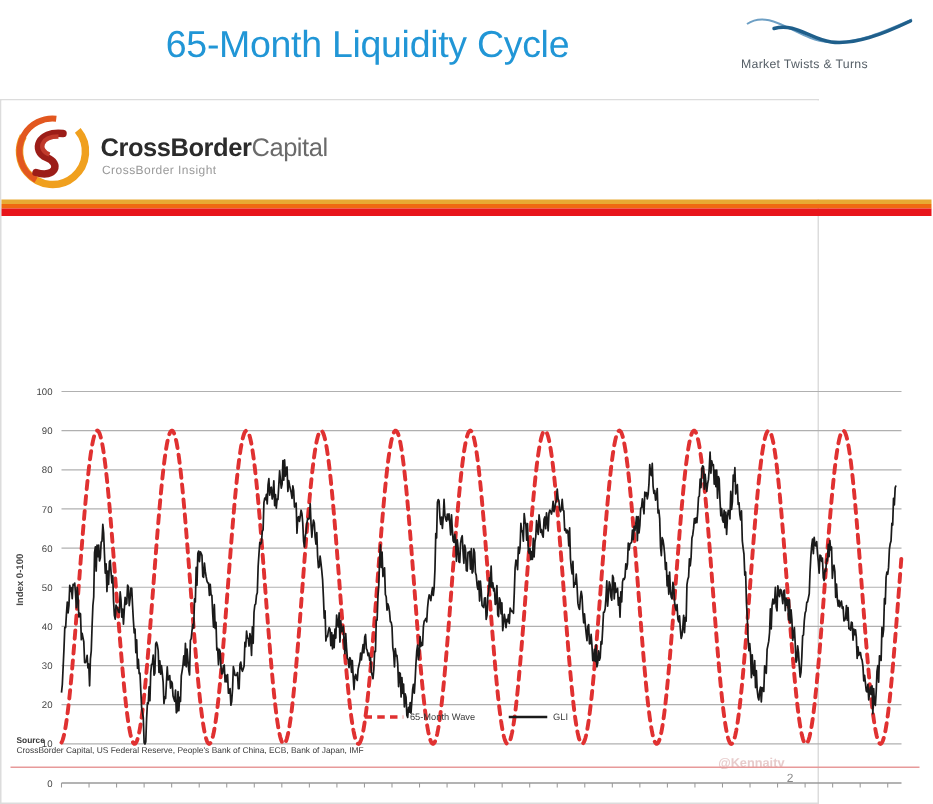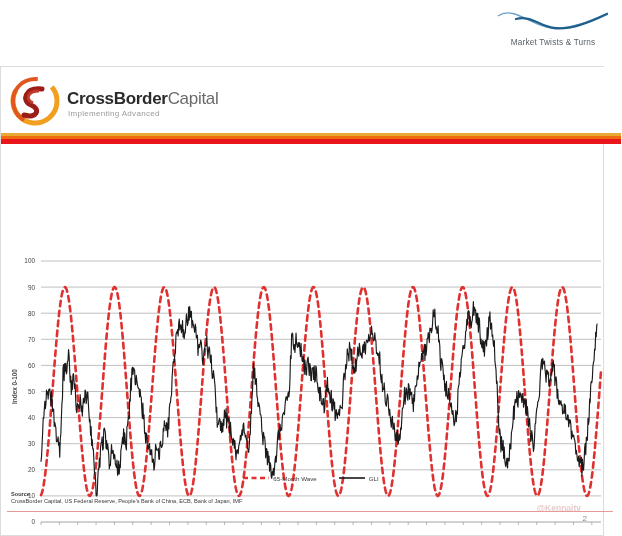--- a/index.html
+++ b/index.html
@@ -19,27 +19,27 @@
     text-align:center;
     font-size:25px;color:#2196d6;font-weight:400;
     letter-spacing:-0.2px;
     white-space:nowrap;
   }
   #mtt-logo{
     position:absolute;right:10px;top:5px;width:118px;height:52px;
   }
   #mtt-wave{position:absolute;left:0;top:2px;width:118px;height:30px;}
   #mtt-caption{
-    position:absolute;left:0;top:33px;width:118px;text-align:center;
+    position:absolute;left:0;top:33px;width:118px;text-align:left;
     font-size:8.2px;color:#555e66;letter-spacing:.2px;white-space:nowrap;
   }
 
   
   #slide-card{
-    position:absolute;left:0;top:66px;width:604px;height:470px;
+    position:absolute;left:0;top:66px;width:546px;height:470px;
     background:#ffffff;
     border:1px solid #dcdcdc;
     box-sizing:border-box;
   }
   #brand-bar{
     position:absolute;left:0;top:0;width:620px;height:66px;background:#fff;
   }
   #cbc-mark{position:absolute;left:8px;top:8px;width:52px;height:52px;}
   #cbc-name{
     position:absolute;left:66px;top:22px;font-size:17px;color:#3d3d3d;
@@ -98,20 +98,21 @@
   }
   #watermark{
     position:absolute;right:22px;top:436px;font-size:8.5px;
     color:#e3c3c3;white-space:nowrap;opacity:.85;font-weight:bold;
   }
 </style>
 </head>
 <body>
 
 <div id="top-header">
+  <div id="slide-title">65-Month Liquidity Cycle</div>
   <div id="mtt-logo">
     <svg id="mtt-wave" viewBox="0 0 118 30">
       <path d="M4 9 C 20 -2, 38 20, 58 21 C 78 22, 96 14, 114 6" fill="none" stroke="#6d9fc4" stroke-width="1.3"></path>
       <path d="M22 12 C 36 8, 46 19, 60 21 C 76 23, 94 16, 113 7" fill="none" stroke="#1f5f8b" stroke-width="2.3" stroke-linecap="round"></path>
     </svg>
     <div id="mtt-caption">Market Twists &amp; Turns</div>
   </div>
 </div>
 
 <div id="slide-card">
@@ -119,21 +120,21 @@
   <div id="brand-bar">
     <svg id="cbc-mark" viewBox="0 0 52 52">
       <circle cx="26" cy="26" r="22" fill="none" stroke="#f0a01e" stroke-width="5" stroke-dasharray="95 50" transform="rotate(-40 26 26)"></circle>
       <circle cx="26" cy="26" r="22" fill="none" stroke="#e2571f" stroke-width="4" stroke-dasharray="60 90" transform="rotate(120 26 26)"></circle>
       <path d="M33 14 C 16 12, 12 26, 22 30 C 32 34, 28 44, 15 40" fill="none" stroke="#9c1d18" stroke-width="5" stroke-linecap="round"></path>
       <path d="M30 16 C 18 16, 16 25, 24 28" fill="none" stroke="#c0392b" stroke-width="3"></path>
     </svg>
     <div id="cbc-name">
       <span class="b">CrossBorder</span><span class="l">Capital</span>
     </div>
-    <div id="cbc-tag">Implementing Advanced</div>
+    <div id="cbc-tag">CrossBorder Insight</div>
   </div>
 
   <div id="stripe-gold"></div>
   <div id="stripe-orange"></div>
   <div id="stripe-red"></div>
 
 
   <div id="chart-area">
     <svg id="plot-svg" viewBox="0 0 620 340" preserveAspectRatio="none">
       <g id="gridlines">

